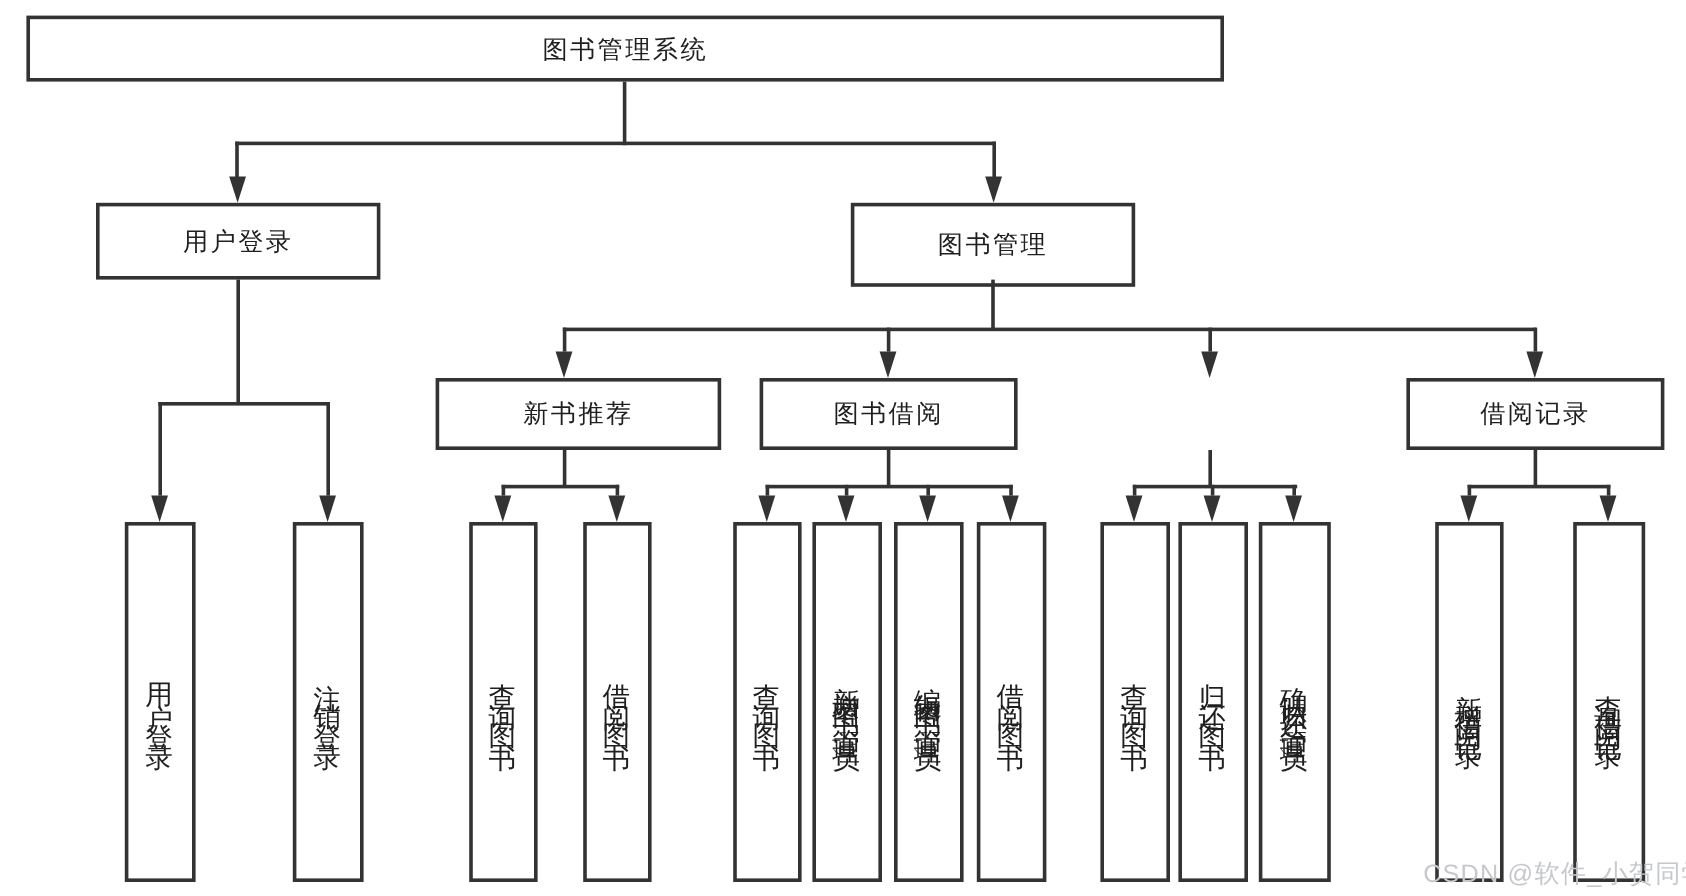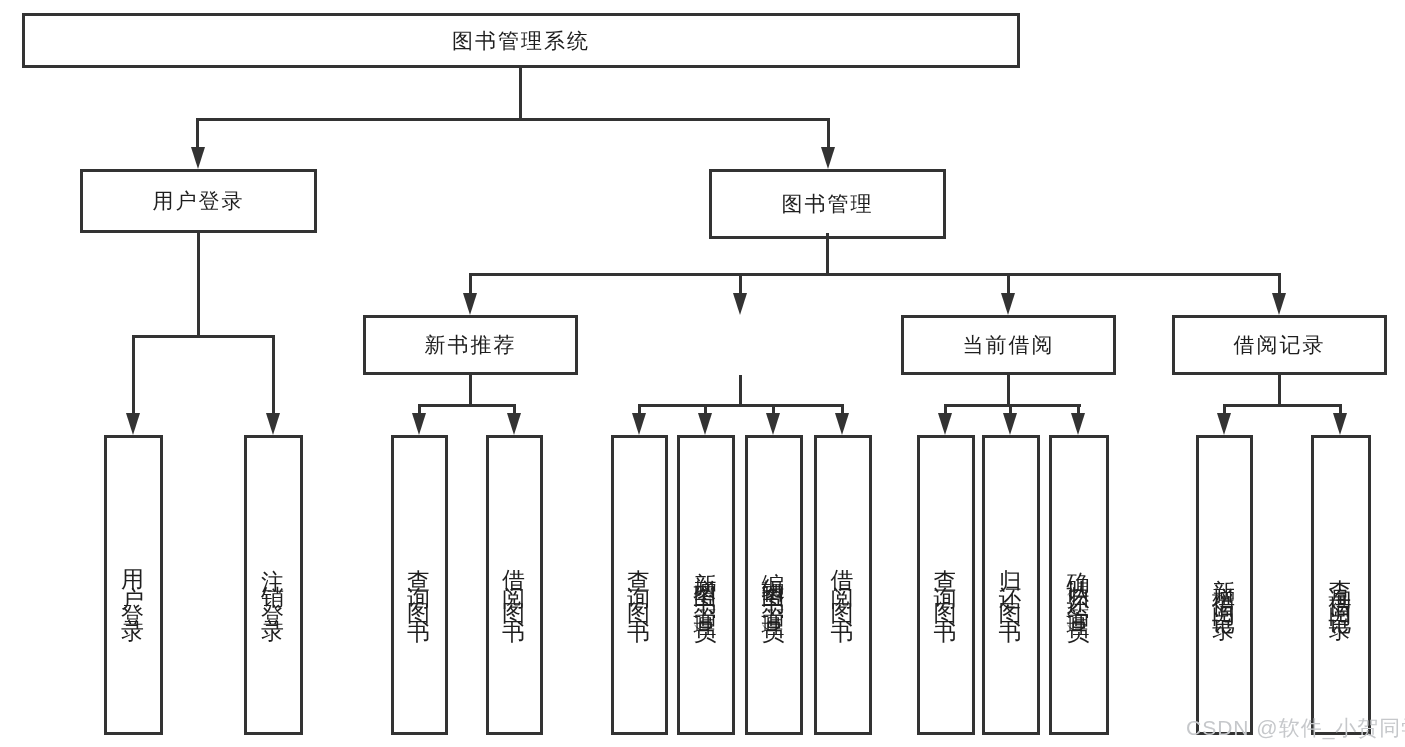--- a/index.html
+++ b/index.html
@@ -86,25 +86,25 @@
   <div class="ln" style="left:469px;top:273px;width:811px;height:3px"></div>
   <div class="ln" style="left:469px;top:273px;width:3px;height:20px"></div>
   <div class="ln" style="left:739px;top:273px;width:3px;height:20px"></div>
   <div class="ln" style="left:1007px;top:273px;width:3px;height:20px"></div>
   <div class="ln" style="left:1278px;top:273px;width:3px;height:20px"></div>
   <div class="arrow" style="left:463px;top:293px"></div>
   <div class="arrow" style="left:733px;top:293px"></div>
   <div class="arrow" style="left:1001px;top:293px"></div>
   <div class="arrow" style="left:1272px;top:293px"></div>
 
-  <div class="box hbox" style="left:363px;top:315px;width:215px;height:60px">
+  <div class="box hbox" style="left:363px;top:315px;width:238px;height:60px">
     <span>新书推荐</span>
   </div>
-  <div class="box hbox" style="left:901px;top:315px;width:215px;height:60px">
-    <span>当前借阅</span>
+  <div class="box hbox" style="left:633px;top:315px;width:215px;height:60px">
+    <span>图书借阅</span>
   </div>
   <div class="box hbox" style="left:1172px;top:315px;width:215px;height:60px">
     <span>借阅记录</span>
   </div>
 
   <div class="ln" style="left:469px;top:375px;width:3px;height:31px"></div>
   <div class="ln" style="left:418px;top:404px;width:98px;height:3px"></div>
   <div class="ln" style="left:418px;top:404px;width:3px;height:9px"></div>
   <div class="ln" style="left:513px;top:404px;width:3px;height:9px"></div>
   <div class="arrow" style="left:412px;top:413px"></div>

